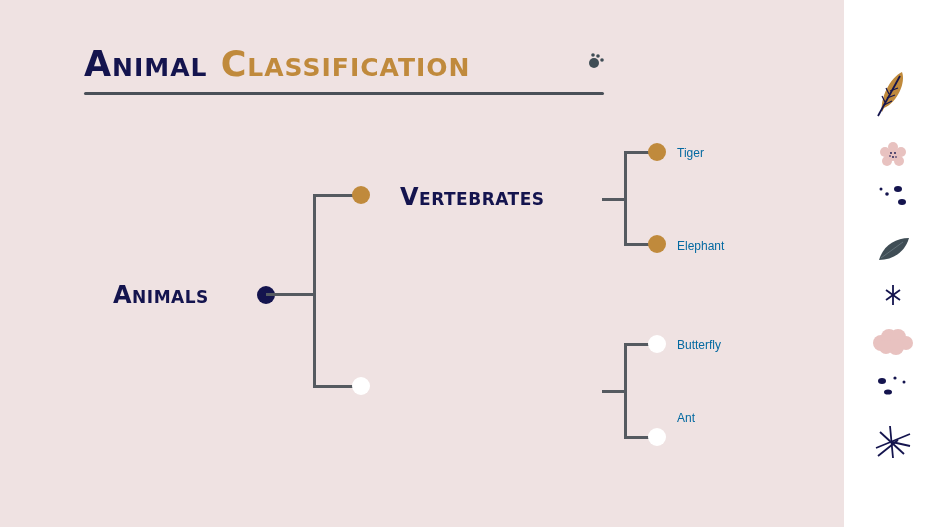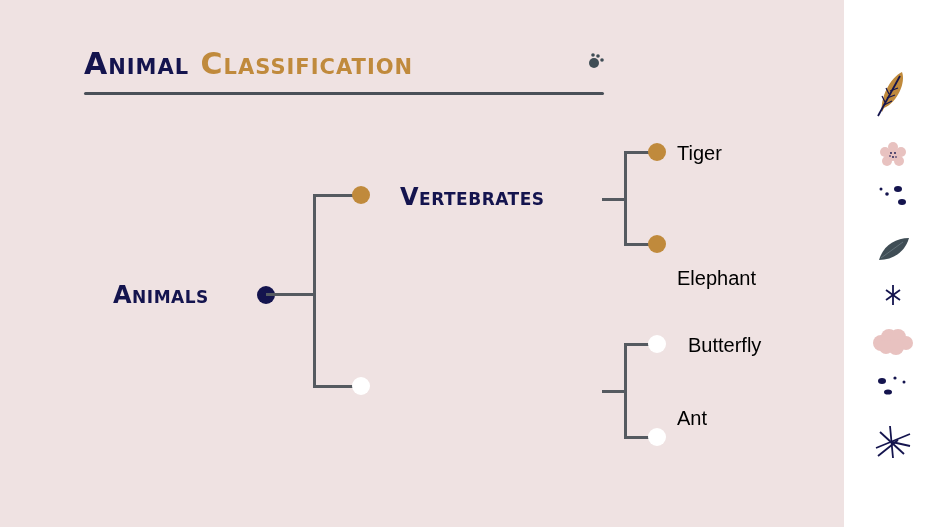--- a/index.html
+++ b/index.html
@@ -1,27 +1,27 @@
 <!DOCTYPE html>
 <html><head>
 <meta charset="utf-8">
 <style>
   html, body { margin: 0; padding: 0; }
   body { width: 937px; height: 527px; position: relative; overflow: hidden; background: #ffffff; font-family: "DejaVu Sans", sans-serif; }
   .slide { position: absolute; left: 0; top: 0; width: 844px; height: 527px; background: #efe2e2; }
   .sidebar { position: absolute; left: 844px; top: 0; width: 93px; height: 527px; background: #ffffff; }
-  .title { position: absolute; left: 84px; top: 44px; font-family: "DejaVu Sans", sans-serif; font-size: 30px; font-weight: bold; letter-spacing: 1px; white-space: nowrap; line-height: 40px; font-variant: small-caps; }
+  .title { position: absolute; left: 84px; top: 44px; font-family: "DejaVu Sans", sans-serif; font-size: 35px; font-weight: bold; letter-spacing: 1px; white-space: nowrap; line-height: 40px; font-variant: small-caps; }
   .title .t1 { color: #14144e; }
   .title .t2 { color: #c08a3c; }
   .underline { position: absolute; left: 84px; top: 92px; width: 520px; height: 3px; background: #4a5058; border-radius: 2px; }
   .paw { position: absolute; left: 584px; top: 50px; }
   .line { position: absolute; background: #555a60; }
   .dot { position: absolute; width: 18px; height: 18px; border-radius: 50%; }
   .lbl-big { position: absolute; font-family: "DejaVu Sans", sans-serif; font-weight: bold; font-size: 24px; color: #14144e; white-space: nowrap; font-variant: small-caps; letter-spacing: 0.5px; line-height: 30px; }
-  .lbl-small { position: absolute; font-family: "Liberation Sans", sans-serif; font-size: 20px; color: #000000; white-space: nowrap; line-height: 20px; }
+  .lbl-small { position: absolute; font-family: "Liberation Sans", sans-serif; font-size: 12px; color: #0369a1; white-space: nowrap; line-height: 20px; }
   .deco { position: absolute; }
 </style>
 </head>
 <body>
 
 <div class="slide">
 
   <div class="title">
     <span class="t1">Animal</span>
     <span class="t2">Classification</span>
@@ -45,29 +45,29 @@
 
   <div class="lbl-big" style="left:400px; top:182px;text-align:right;">Vertebrates</div>
 
   <div class="line" style="left:602px; top:198px; width:25px; height:3px;"></div>
   <div class="line" style="left:624px; top:151px; width:3px; height:95px;"></div>
   <div class="line" style="left:624px; top:151px; width:30px; height:3px;"></div>
   <div class="line" style="left:624px; top:243px; width:30px; height:3px;"></div>
   <div class="dot" style="left:648px; top:143px; background:#c08a3c;"></div>
   <div class="dot" style="left:648px; top:235px; background:#c08a3c;"></div>
   <div class="lbl-small" style="left:677px; top:143px;">Tiger</div>
-  <div class="lbl-small" style="left:677px; top:236px;margin-top:32px;">Elephant</div>
+  <div class="lbl-small" style="left:677px; top:236px;">Elephant</div>
 
   <div class="line" style="left:602px; top:390px; width:25px; height:3px;"></div>
   <div class="line" style="left:624px; top:343px; width:3px; height:96px;"></div>
   <div class="line" style="left:624px; top:343px; width:30px; height:3px;"></div>
   <div class="line" style="left:624px; top:436px; width:30px; height:3px;"></div>
   <div class="dot" style="left:648px; top:335px; background:#ffffff;"></div>
   <div class="dot" style="left:648px; top:428px; background:#ffffff;"></div>
-  <div class="lbl-small" style="left:677px; top:335px;margin-left:11px;">Butterfly</div>
+  <div class="lbl-small" style="left:677px; top:335px;">Butterfly</div>
   <div class="lbl-small" style="left:677px; top:408px;">Ant</div>
 </div>
 
 <div class="sidebar">
 
   <svg class="deco" style="left:28px; top:68px;" width="36" height="50" viewBox="0 0 36 50">
     <path d="M10 44 C8 30 18 10 30 4 C34 14 26 34 12 40 Z" fill="#c08a3c"></path>
     <path d="M6 48 L28 8" stroke="#14144e" stroke-width="1.8" fill="none"></path>
     <path d="M12 37 L20 33 M15 30 L23 27 M18 23 L26 20 M13 34 L10 28 M17 26 L14 20" stroke="#14144e" stroke-width="1.2"></path>
   </svg>

